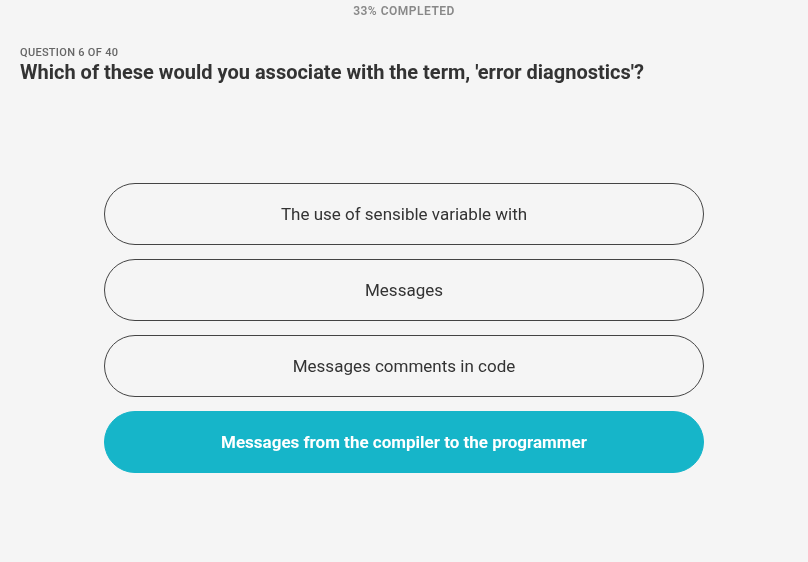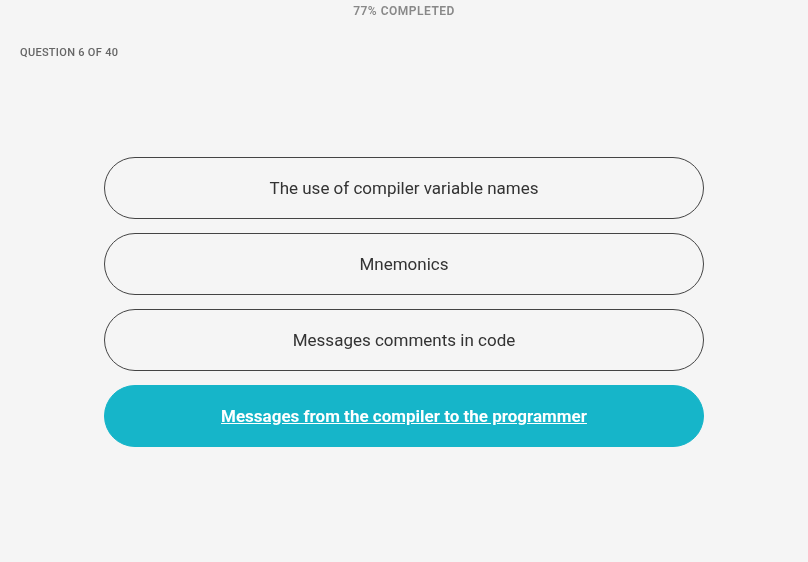--- a/index.html
+++ b/index.html
@@ -57,30 +57,30 @@
       font-size: 17px;
       color: #333;
       cursor: pointer;
       font-weight: 400;
     }
     .answer-option.selected {
       background: #16b5c9;
       border-color: #16b5c9;
       color: #fff;
       font-weight: 700;
-      text-decoration: underline;
     }
   </style>
 </head>
 <body>
 
-<div class="progress-text">77% COMPLETED</div>
+<div class="progress-text">33% COMPLETED</div>
 
 <div class="question-header">
   <div class="question-counter">QUESTION 6 OF 40</div>
+  <div class="question-text">Which of these would you associate with the term, 'error diagnostics'?</div>
 </div>
 
 <div class="answers-container">
-  <div class="answer-option">The use of compiler variable names</div>
-  <div class="answer-option">Mnemonics</div>
+  <div class="answer-option">The use of sensible variable with</div>
+  <div class="answer-option">Messages</div>
   <div class="answer-option">Messages comments in code</div>
   <div class="answer-option selected">Messages from the compiler to the programmer</div>
 </div>
 
 </body></html>

